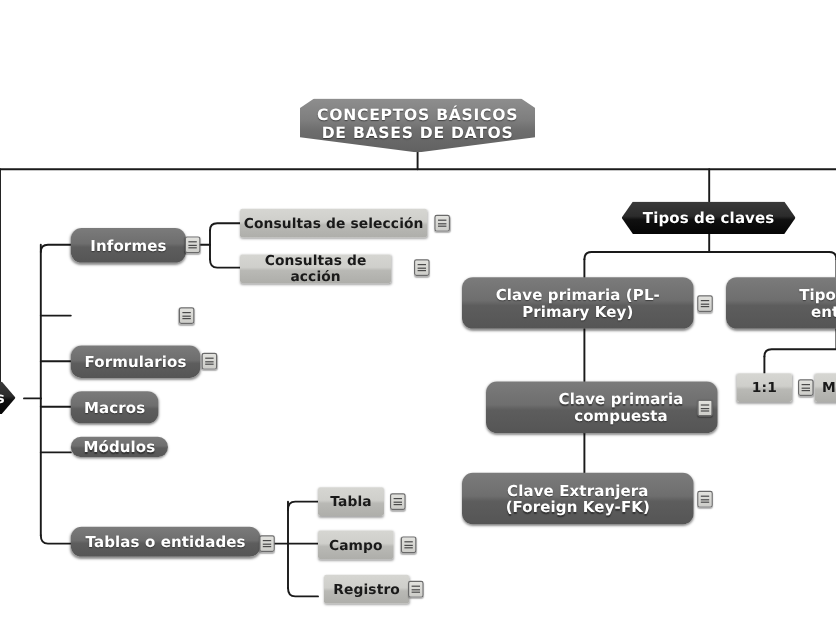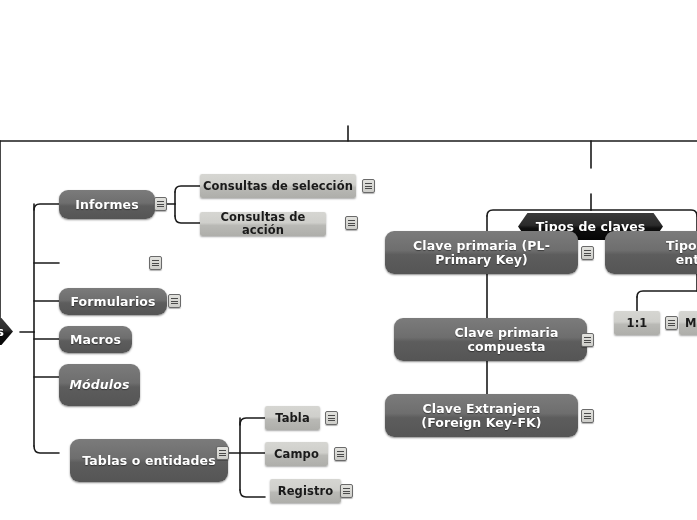--- a/index.html
+++ b/index.html
@@ -150,20 +150,22 @@
       <path d="M 487 274 L 487 318"></path>
       <path d="M 487 361 L 487 394"></path>
 
       <path d="M 697 216 L 697 231"></path>
       <path d="M 697 274 L 697 291"></path>
       <path d="M 637 297 Q 637 291 643 291 L 697 291"></path>
       <path d="M 637 297 L 637 311"></path>
     </g>
   </svg>
 
+  <div class="node n-root" style="left:250px; top:82px; width:196px; height:45px;">CONCEPTOS BÁSICOS
+DE BASES DE DATOS</div>
 
   <div class="node n-hex" style="left:-42px; top:318px; width:55px; height:27px; justify-content:flex-end; padding-right:9px; clip-path:polygon(0% 0%, 79% 0%, 100% 50%, 79% 100%, 0% 100%);">s</div>
 
   <div class="node n-dark" style="left:59px; top:190px; width:96px; height:29px;">Informes</div>
   <span class="note-icon" style="left:154px; top:197px;">
     <i></i>
       <i></i>
       <i></i>
   </span>
 
@@ -175,23 +177,23 @@
 
   <div class="node n-dark" style="left:59px; top:288px; width:108px; height:27px;">Formularios</div>
   <span class="note-icon" style="left:168px; top:294px;">
     <i></i>
       <i></i>
       <i></i>
   </span>
 
   <div class="node n-dark" style="left:59px; top:326px; width:73px; height:27px;">Macros</div>
 
-  <div class="node n-dark" style="left:59px; top:364px; width:81px; height:42px;font-style:italic;">Módulos</div>
-
-  <div class="node n-dark" style="left:70px; top:439px; width:158px; height:43px;">Tablas o entidades</div>
+  <div class="node n-dark" style="left:59px; top:364px; width:81px; height:17px;">Módulos</div>
+
+  <div class="node n-dark" style="left:59px; top:439px; width:158px; height:25px;">Tablas o entidades</div>
   <span class="note-icon" style="left:216px; top:446px;">
     <i></i>
       <i></i>
       <i></i>
   </span>
 
   <div class="node n-light" style="left:200px; top:174px; width:156px; height:24px;">Consultas de selección</div>
   <span class="note-icon" style="left:362px; top:179px;">
     <i></i>
       <i></i>
@@ -219,31 +221,31 @@
       <i></i>
   </span>
 
   <div class="node n-light" style="left:270px; top:479px; width:71px; height:24px;">Registro</div>
   <span class="note-icon" style="left:340px; top:484px;">
     <i></i>
       <i></i>
       <i></i>
   </span>
 
-  <div class="node n-hex" style="left:518px; top:168px; width:145px; height:27px;margin-top:45px;">Tipos de claves</div>
+  <div class="node n-hex" style="left:518px; top:168px; width:145px; height:27px;">Tipos de claves</div>
 
   <div class="node n-dark" style="left:385px; top:231px; width:193px; height:43px;">Clave primaria (PL-
 Primary Key)</div>
   <span class="note-icon" style="left:581px; top:246px;">
     <i></i>
       <i></i>
       <i></i>
   </span>
 
-  <div class="node n-dark" style="left:394px; top:318px; width:193px; height:43px;padding-left:32px;">Clave primaria
+  <div class="node n-dark" style="left:405px; top:318px; width:193px; height:43px;padding-left:32px;">Clave primaria
 compuesta</div>
   <span class="note-icon" style="left:581px; top:333px;">
     <i></i>
       <i></i>
       <i></i>
   </span>
 
   <div class="node n-dark" style="left:385px; top:394px; width:193px; height:43px;">Clave Extranjera
 (Foreign Key-FK)</div>
   <span class="note-icon" style="left:581px; top:409px;">

